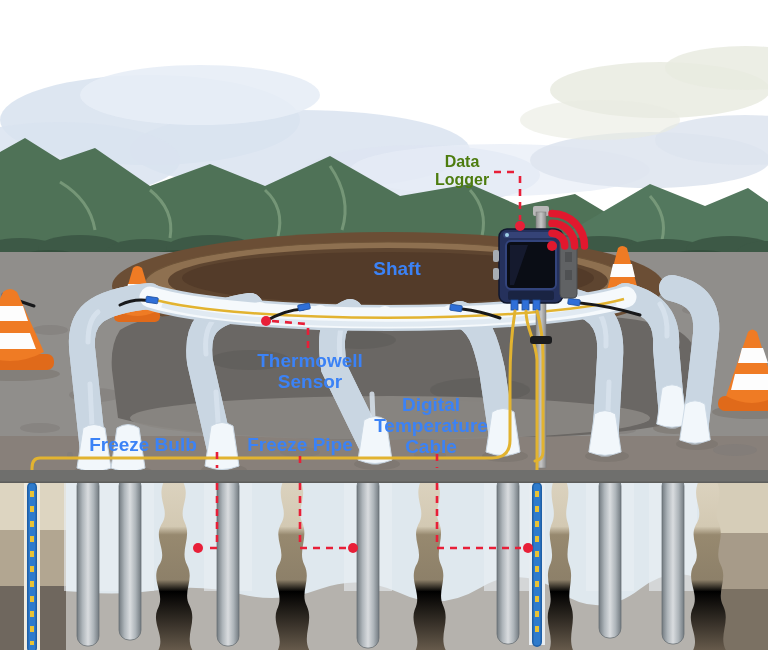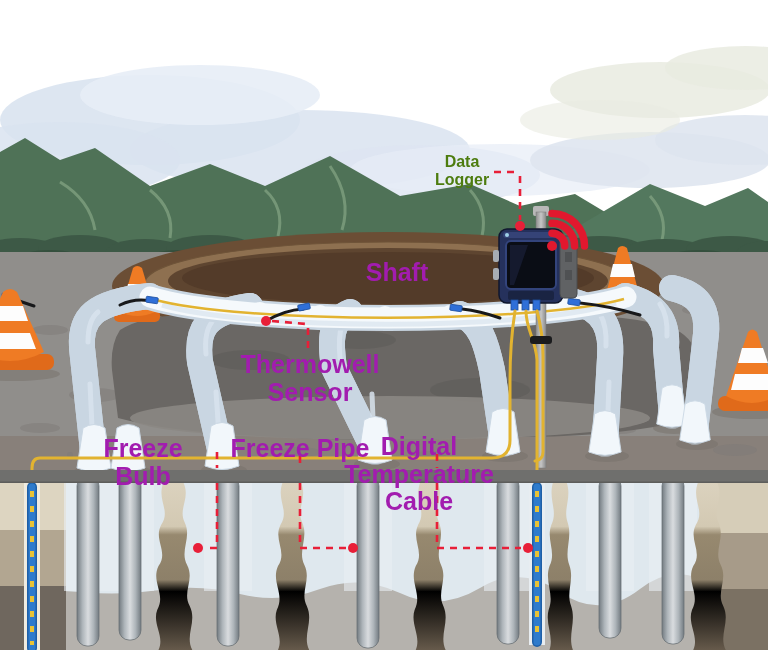--- a/index.html
+++ b/index.html
@@ -1,21 +1,21 @@
 <!DOCTYPE html>
 <html><head>
 <meta charset="utf-8">
 <style>
   html,body{margin:0;padding:0;background:#ffffff;}
   #stage{position:relative;width:768px;height:650px;overflow:hidden;
          font-family:"Liberation Sans",sans-serif;}
   #stage svg{position:absolute;left:0;top:0;}
   .lbl{position:absolute;font-weight:700;text-align:center;line-height:1.1;
        white-space:pre-line;pointer-events:none;}
-  .lbl-white{color:#a21caf;font-size:25px;}
+  .lbl-white{color:#3b82f6;font-size:19px;}
   .lbl-navy{color:#4d7c0f;font-size:16px;}
   
   .leg-out{fill:none;stroke:#c9d6e2;stroke-width:26;stroke-linecap:round;}
   .leg-in{fill:none;stroke:#f5f9fc;stroke-width:21;stroke-linecap:round;}
   .leg-shade{fill:none;stroke:#d8e3ed;stroke-width:5;stroke-linecap:round;opacity:.85;}
   .boot{fill:#f2f7fb;stroke:#cbd8e4;stroke-width:1;}
   .boot-shadow{fill:#756f69;opacity:.5;}
   .cable{fill:none;stroke:#e2b330;stroke-width:3;stroke-linecap:round;}
   .cable-thin{fill:none;stroke:#e2b330;stroke-width:2.5;}
   .leader{fill:none;stroke:#e81f38;stroke-width:2.6;stroke-dasharray:7 6;}
@@ -373,16 +373,16 @@
   </g>
 </svg>
 
 <div class="lbl lbl-navy" style="left:397px;top:153px;width:130px;">Data
 Logger</div>
 <div class="lbl lbl-white" style="left:352px;top:259px;width:90px;">Shaft</div>
 <div class="lbl lbl-white" style="left:73px;top:435px;width:140px;">Freeze Bulb</div>
 <div class="lbl lbl-white" style="left:238px;top:351px;width:144px;">Thermowell
 Sensor</div>
 <div class="lbl lbl-white" style="left:228px;top:435px;width:144px;">Freeze Pipe</div>
-<div class="lbl lbl-white" style="left:344px;top:395px;width:150px;margin-top:38px;">Digital
+<div class="lbl lbl-white" style="left:356px;top:395px;width:150px;">Digital
 Temperature
 Cable</div>
 </div>
 
 </body></html>

